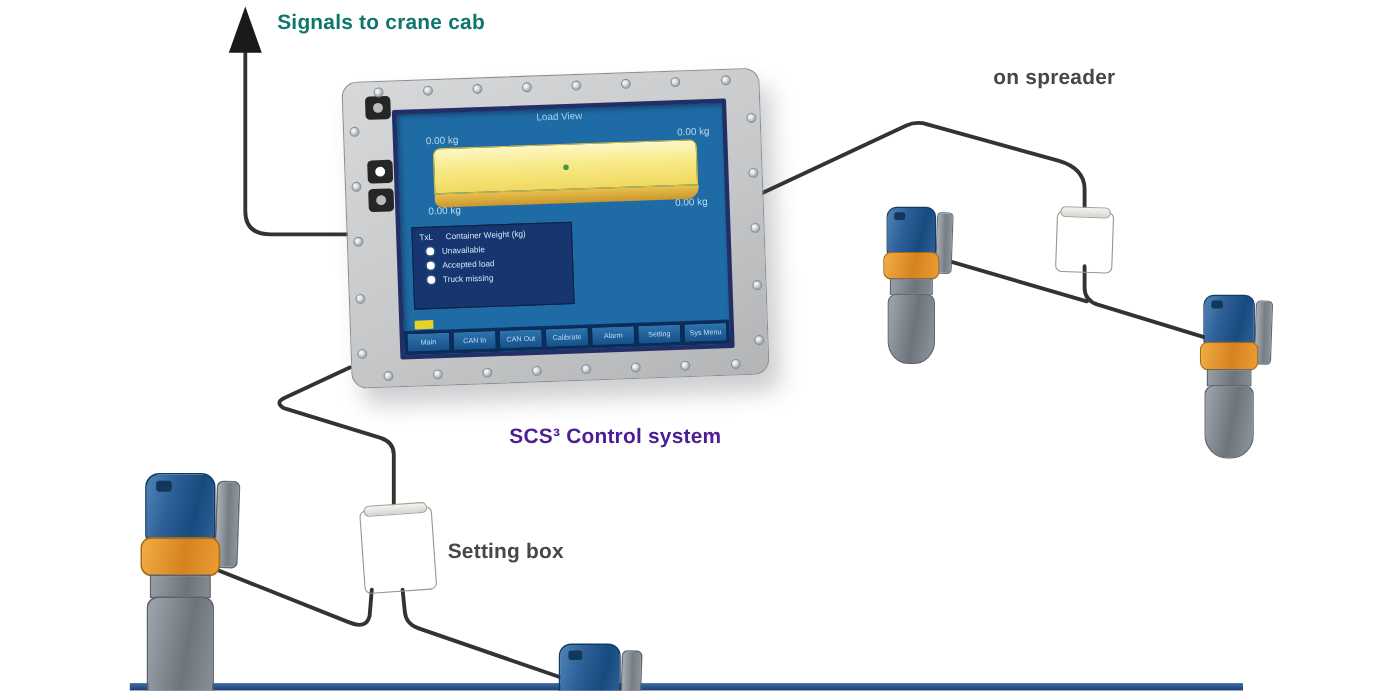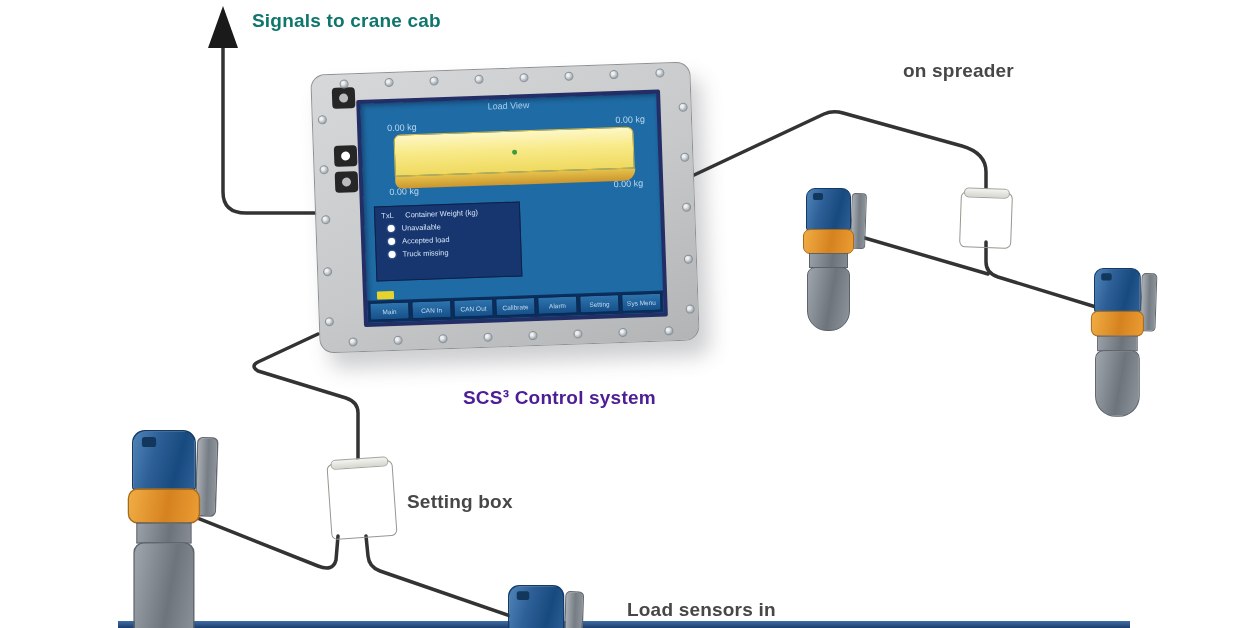--- a/index.html
+++ b/index.html
@@ -109,21 +109,20 @@
     </g>
     <polygon points="223,6 208,48 238,48" fill="#1a1a1a"></polygon>
   </svg>
 
   <div class="dlabel lbl-signals">Signals to crane cab</div>
   <div class="dlabel lbl-canbus">
     <div>on spreader</div>
   </div>
   <div class="dlabel lbl-scs">SCS³ Control system</div>
   <div class="dlabel lbl-canbox">Setting box</div>
-  <div class="dlabel lbl-sensors">Load sensors in</div>
 
   <div class="display" id="display-unit">
     <div class="panel-btn b1">
         <div class="pip"></div>
       </div>
     <div class="panel-btn b2">
         <div class="pip"></div>
       </div>
     <div class="panel-btn b3">
         <div class="pip"></div>

